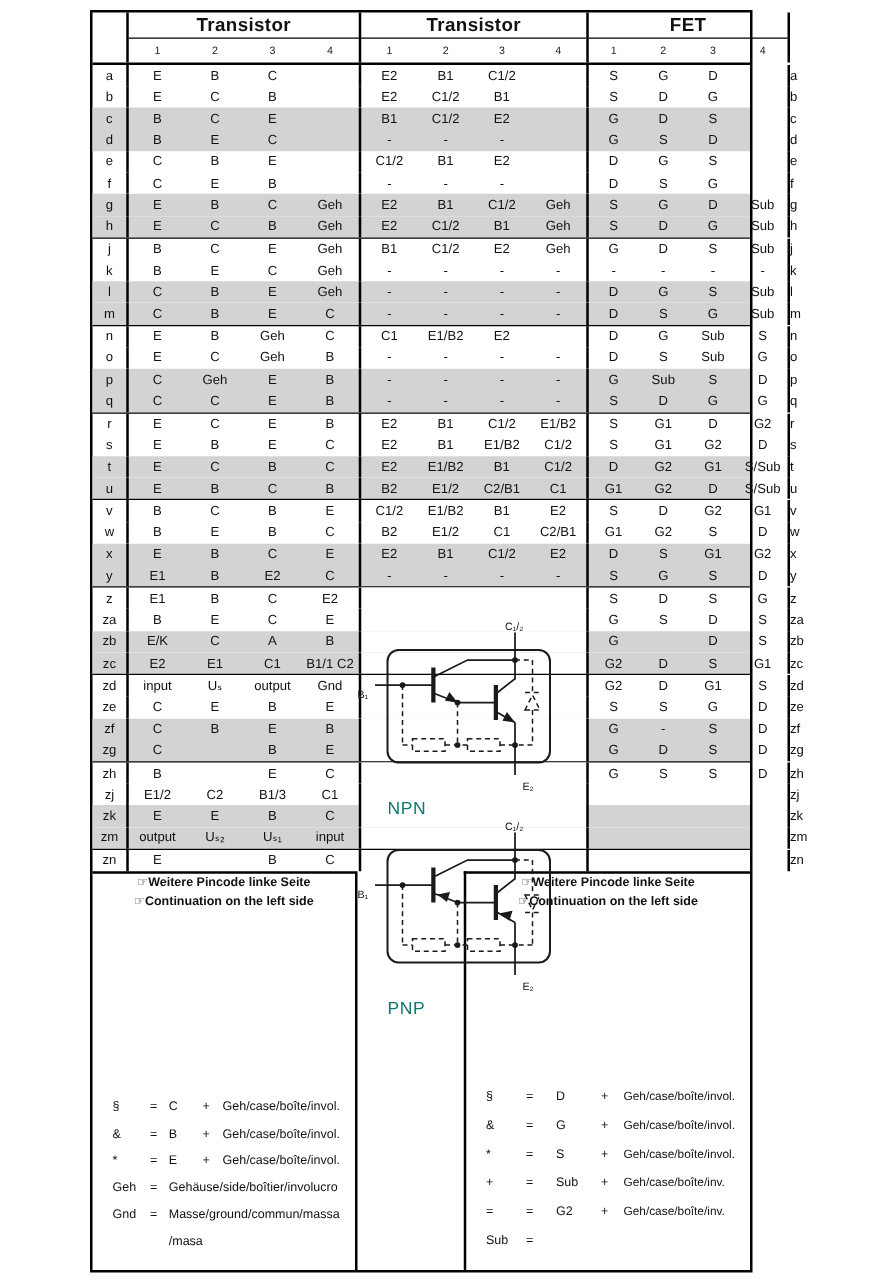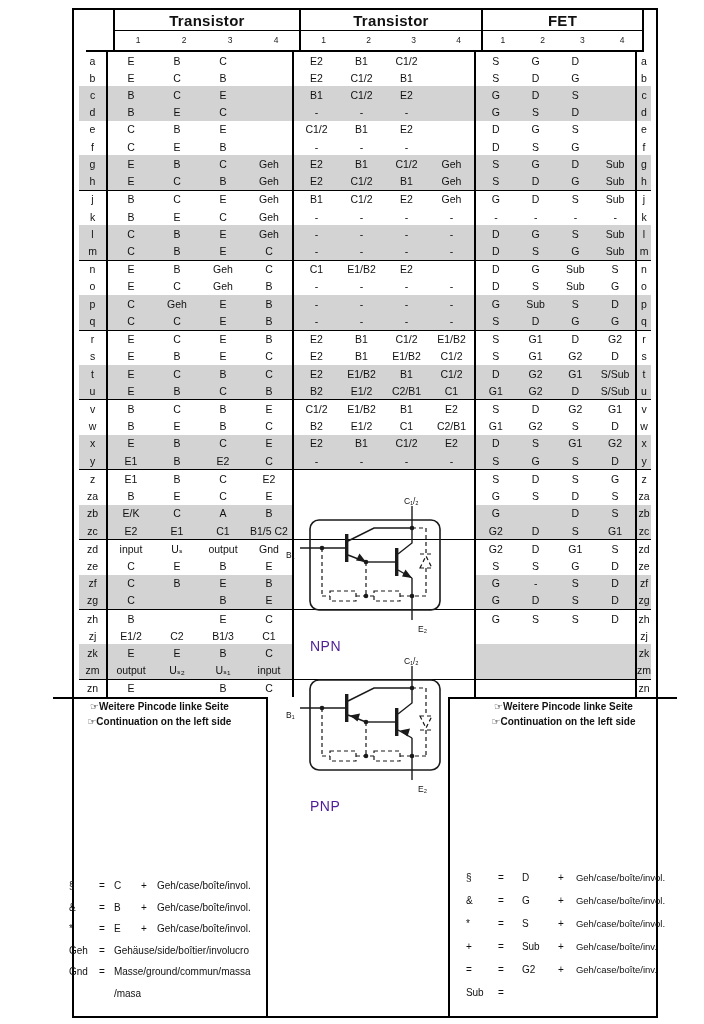--- a/index.html
+++ b/index.html
@@ -1,17 +1,17 @@
 <!DOCTYPE html>
 <html><head>
 <meta charset="utf-8">
 <style>
   html,body{margin:0;padding:0;background:#fff;}
   body{width:704px;height:1024px;position:relative;font-family:"Liberation Sans","DejaVu Sans",sans-serif;color:#111;}
-  .table{position:absolute;left:72px;top:8px;width:586px;height:1010px;border:2.5px solid #000;box-sizing:border-box;display:flex;flex-direction:column;background:#fff;align-items:center;}
+  .table{position:absolute;left:72px;top:8px;width:530px;height:1010px;border:2.5px solid #000;box-sizing:border-box;display:flex;flex-direction:column;background:#fff;}
   
   .hdr{display:flex;height:42px;border-bottom:2.5px solid #000;box-sizing:border-box;flex:0 0 auto;}
   .lblL{width:27px;flex:0 0 auto;}
   .lblR{flex:1;border-left:2.5px solid #000;box-sizing:border-box;}
   .grp{box-sizing:border-box;border-left:2.5px solid #000;display:flex;flex-direction:column;flex:0 0 auto;}
   .gT{width:186px;} .gD{width:182px;} .gF{width:161px;}
   .grp .title{height:21px;line-height:21px;text-align:center;font-weight:bold;font-size:15px;border-bottom:1.2px solid #000;box-sizing:border-box;letter-spacing:.3px;}
   .grp .nums{flex:1;display:flex;}
   .grp .nums span{flex:1;text-align:center;font-size:8.5px;line-height:18px;color:#222;}
   
@@ -37,21 +37,21 @@
   .litem .ld{flex:1;white-space:pre-line;}
   .fR .litem{line-height:23px;}
   .fR .litem .ls{width:32px;} .fR .litem .leq{width:24px;} .fR .litem .lp{width:36px;} .fR .litem .lpl{width:18px;}
   .fR .litem .ld{font-size:9.5px;}
   
   .diag{position:absolute;width:156px;height:150px;}
   .diag.npn{left:226px;top:492px;}
   .diag.pnp{left:226px;top:652px;}
   .diag svg{position:absolute;left:0;top:0;}
   .dlab{position:absolute;font-size:8.5px;color:#111;}
-  .dcap{position:absolute;left:10px;bottom:-2px;font-size:14px;letter-spacing:.5px;color:#4c1d95;}
+  .dcap{position:absolute;left:10px;bottom:-2px;font-size:14px;letter-spacing:.5px;color:#0f766e;}
   .lab-b{left:-14px;top:48px;} .lab-c{left:104px;top:-6px;} .lab-e{left:118px;top:122px;}
 </style>
 </head>
 <body>
 
 <div class="table">
 
   <div class="hdr">
     <div class="lblL"></div>
     <div class="grp gT">
@@ -678,21 +678,21 @@
           <span>S</span>
         </div>
         <div class="labR">zb</div>
       </div>
       <div class="row g">
         <div class="lab">zc</div>
         <div class="cells cT">
           <span>E2</span>
           <span>E1</span>
           <span>C1</span>
-          <span>B1/5 C2</span>
+          <span>B1/1 C2</span>
         </div>
         <div class="cells cD blank">
           <span></span>
           <span></span>
           <span></span>
           <span></span>
         </div>
         <div class="cells cF">
           <span>G2</span>
           <span>D</span>

